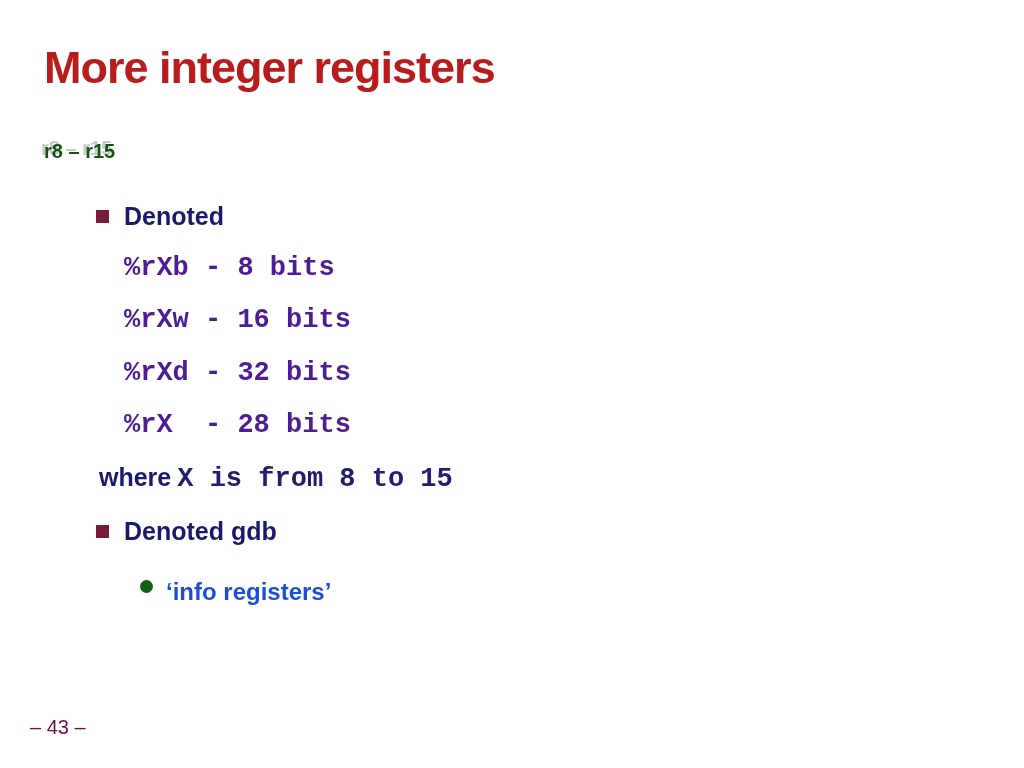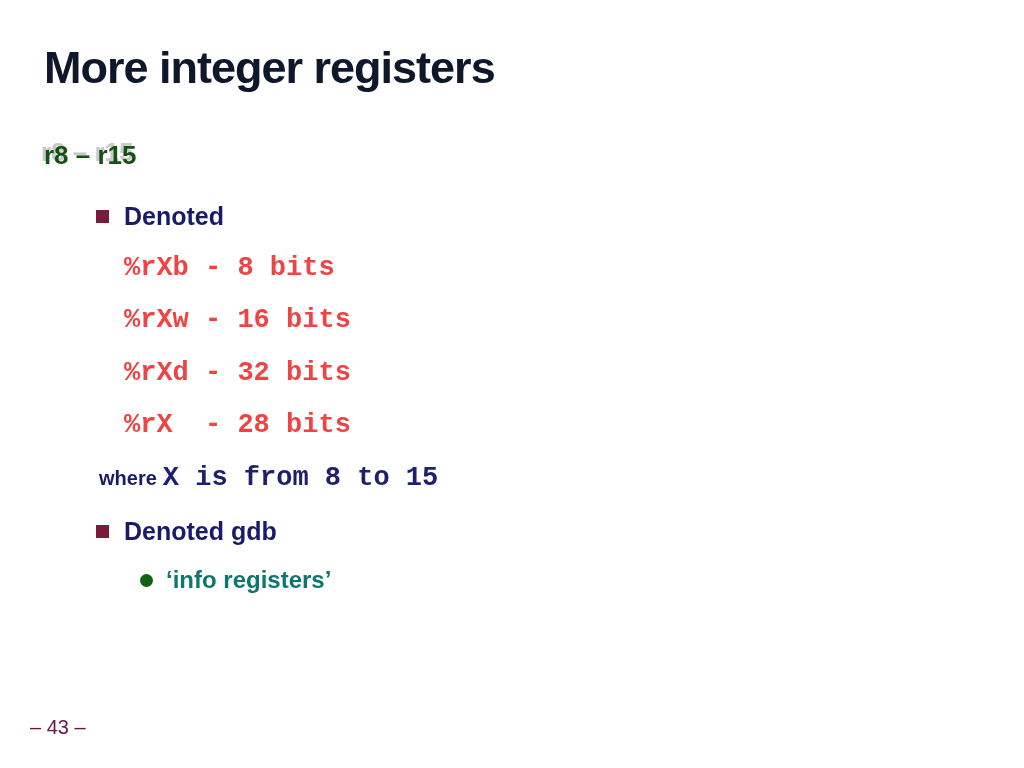--- a/index.html
+++ b/index.html
@@ -11,30 +11,30 @@
     overflow: hidden;
     font-family: "Liberation Sans", sans-serif;
   }
 
   .slide-title {
     position: absolute;
     left: 44px;
     top: 42px;
     font-size: 45px;
     font-weight: bold;
-    color: #0f172a;
+    color: #b91c1c;
     letter-spacing: -1px;
     white-space: nowrap;
   }
 
   .section-heading {
     position: absolute;
     left: 44px;
     top: 140px;
-    font-size: 26px;
+    font-size: 20px;
     font-weight: bold;
     color: #145214;
     text-shadow: -3px -3px 0 #c9c9c9;
     white-space: nowrap;
   }
 
   .bullet-row {
     position: absolute;
     display: flex;
     align-items: center;
@@ -62,50 +62,51 @@
     font-size: 25px;
     font-weight: bold;
     color: #1A1A6B;
   }
 
   .mono-line {
     position: absolute;
     left: 124px;
     font-size: 27px;
     font-weight: bold;
-    color: #ef4444;
+    color: #4c1d95;
     font-family: "Liberation Mono", "DejaVu Sans Mono", monospace;
     white-space: pre;
   }
 
   .where-line {
     position: absolute;
     left: 99px;
     top: 463px;
     display: flex;
     align-items: baseline;
     white-space: pre;
   }
   .where-sans {
-    font-size: 20px;
+    font-size: 25px;
     font-weight: bold;
     color: #1A1A6B;
   }
   .where-mono {
     font-size: 27px;
     font-weight: bold;
     color: #1F1F6E;
     font-family: "Liberation Mono", "DejaVu Sans Mono", monospace;
     margin-left: 6px;
   }
 
   .sub-label {
     font-size: 24px;
     font-weight: bold;
-    color: #0f766e;
+    color: #1d4ed8;
+    margin-top: 12px;
   }
 
   .page-number {
     position: absolute;
     left: 30px;
     top: 716px;
     font-size: 20px;
     color: #6B1341;
     white-space: nowrap;
   }

